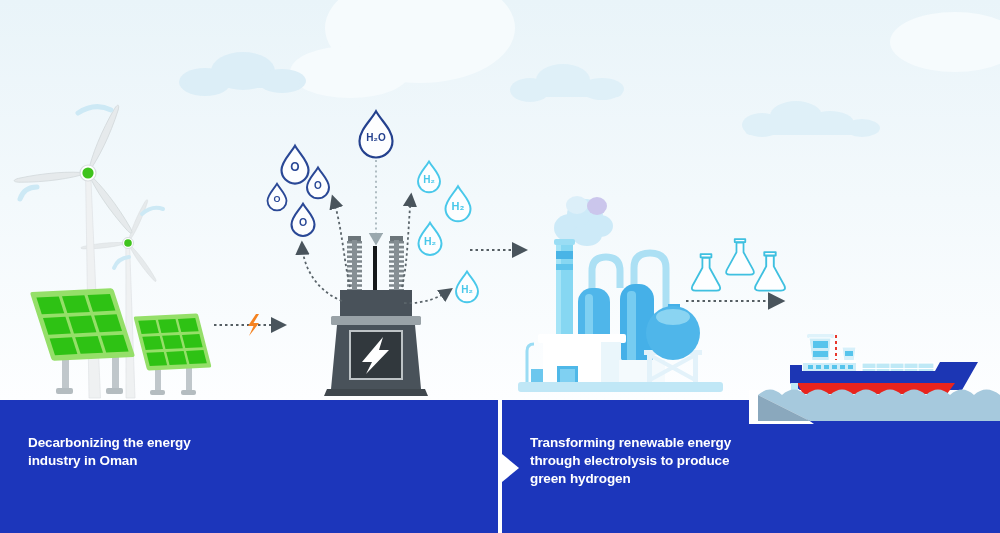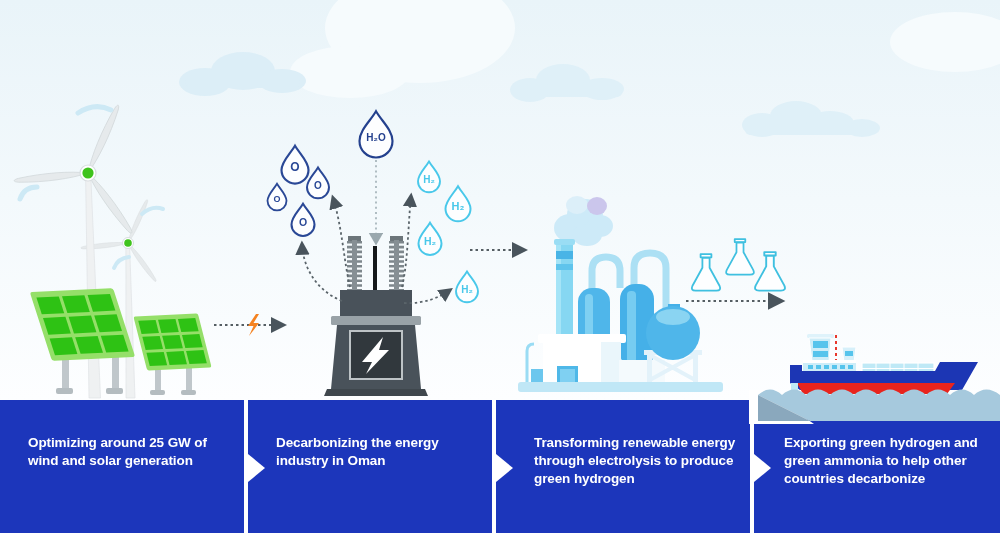--- a/index.html
+++ b/index.html
@@ -29,30 +29,24 @@
   }
   .svg-layer{pointer-events:none;}
 </style>
 </head>
 <body>
 
 <div class="stage">
 
   <div class="panels">
     <div class="panel">
-      <div class="panel-text">Optimizing around 25 GW of wind and solar generation</div>
-    </div>
-    <div class="panel">
       <div class="panel-text">Decarbonizing the energy industry in Oman</div>
     </div>
     <div class="panel">
       <div class="panel-text">Transforming renewable energy through electrolysis to produce green hydrogen</div>
-    </div>
-    <div class="panel">
-      <div class="panel-text">Exporting green hydrogen and green ammonia to help other countries decarbonize</div>
     </div>
   </div>
 
   <svg class="scene-svg svg-layer" viewBox="0 0 1000 533">
     <defs>
       <linearGradient id="sky" x1="0" y1="0" x2="0" y2="1">
         <stop offset="0" stop-color="#e9f4f9"></stop>
         <stop offset="1" stop-color="#fdfeff"></stop>
       </linearGradient>
       <marker id="headDark" markerWidth="9" markerHeight="9" refX="6" refY="4" orient="auto">

